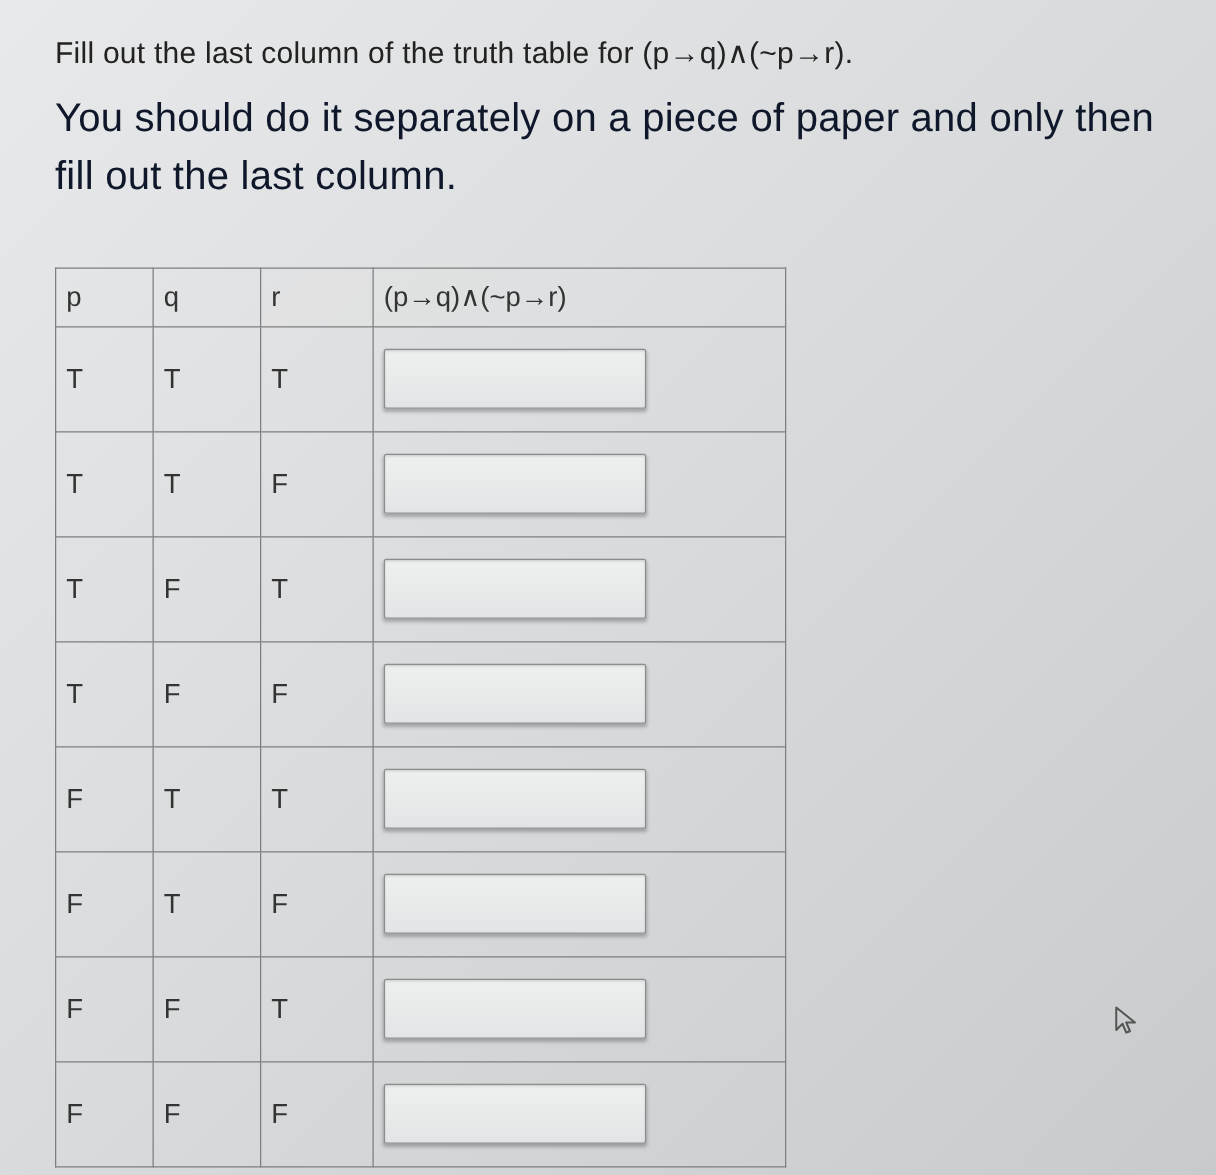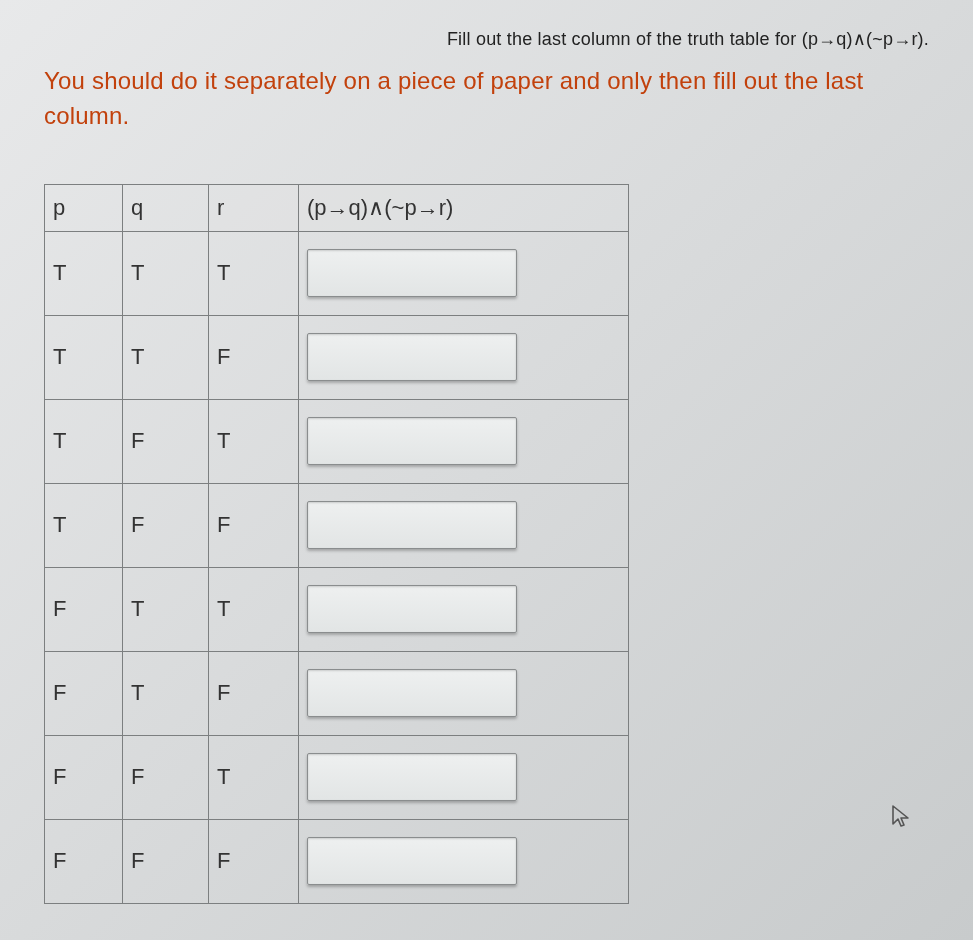--- a/index.html
+++ b/index.html
@@ -10,32 +10,31 @@
     height: 940px;
   }
   body {
     background: linear-gradient(135deg, #e8e9ea 0%, #d8dadb 50%, #c8cbcc 100%);
     font-family: Arial, Helvetica, sans-serif;
     color: #2a2a2a;
     padding: 28px 44px 20px 44px;
     position: relative;
   }
   .heading-1 {
-    font-size: 18px;
+    font-size: 24px;
     font-weight: 400;
     margin: 0 0 14px 0;
     color: #222;
     letter-spacing: 0.2px;
-    text-align: right;
   }
   .heading-2 {
-    font-size: 24px;
+    font-size: 32px;
     font-weight: 400;
     margin: 0 0 50px 0;
-    color: #c2410c;
+    color: #0f172a;
     line-height: 1.45;
     letter-spacing: 0.2px;
   }
   table.truth {
     border-collapse: collapse;
     background: rgba(255,255,255,0.02);
   }
   table.truth th,
   table.truth td {
     border: 1px solid #7c7f80;

